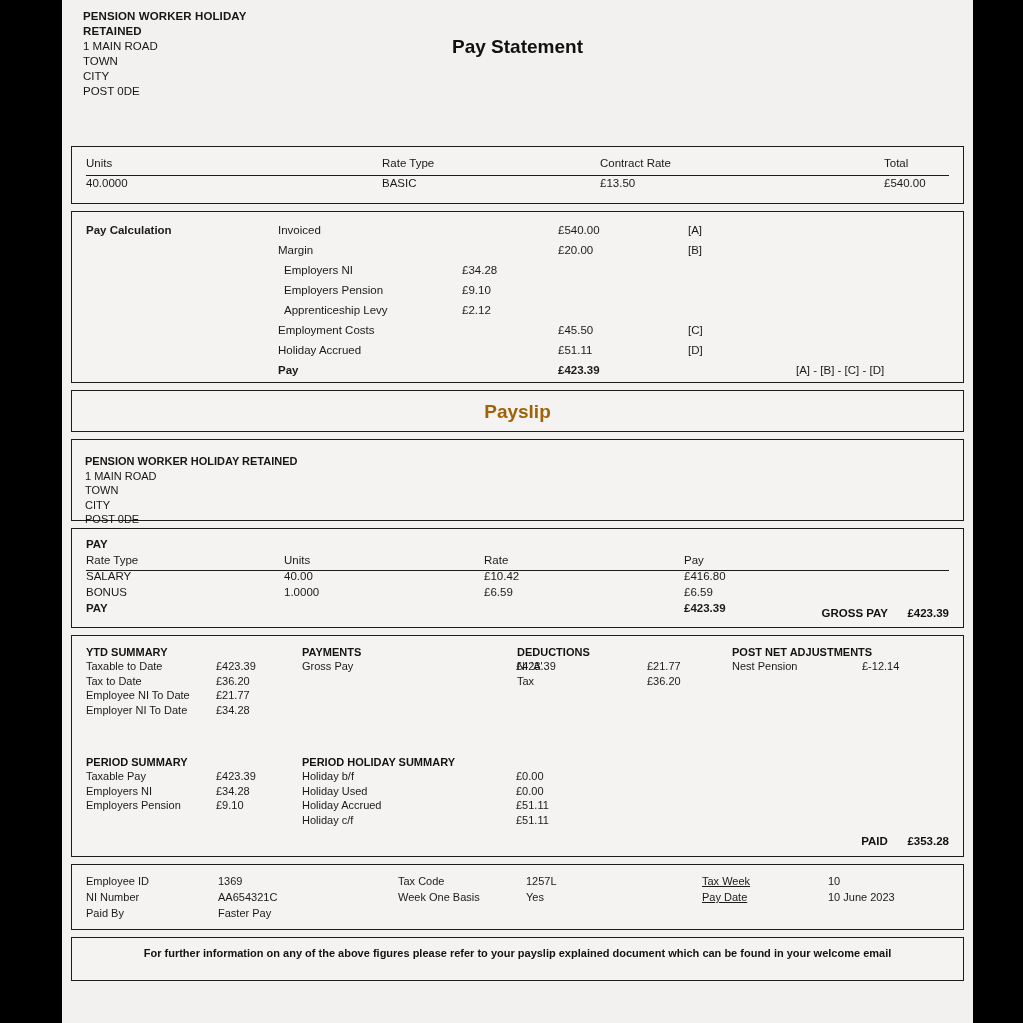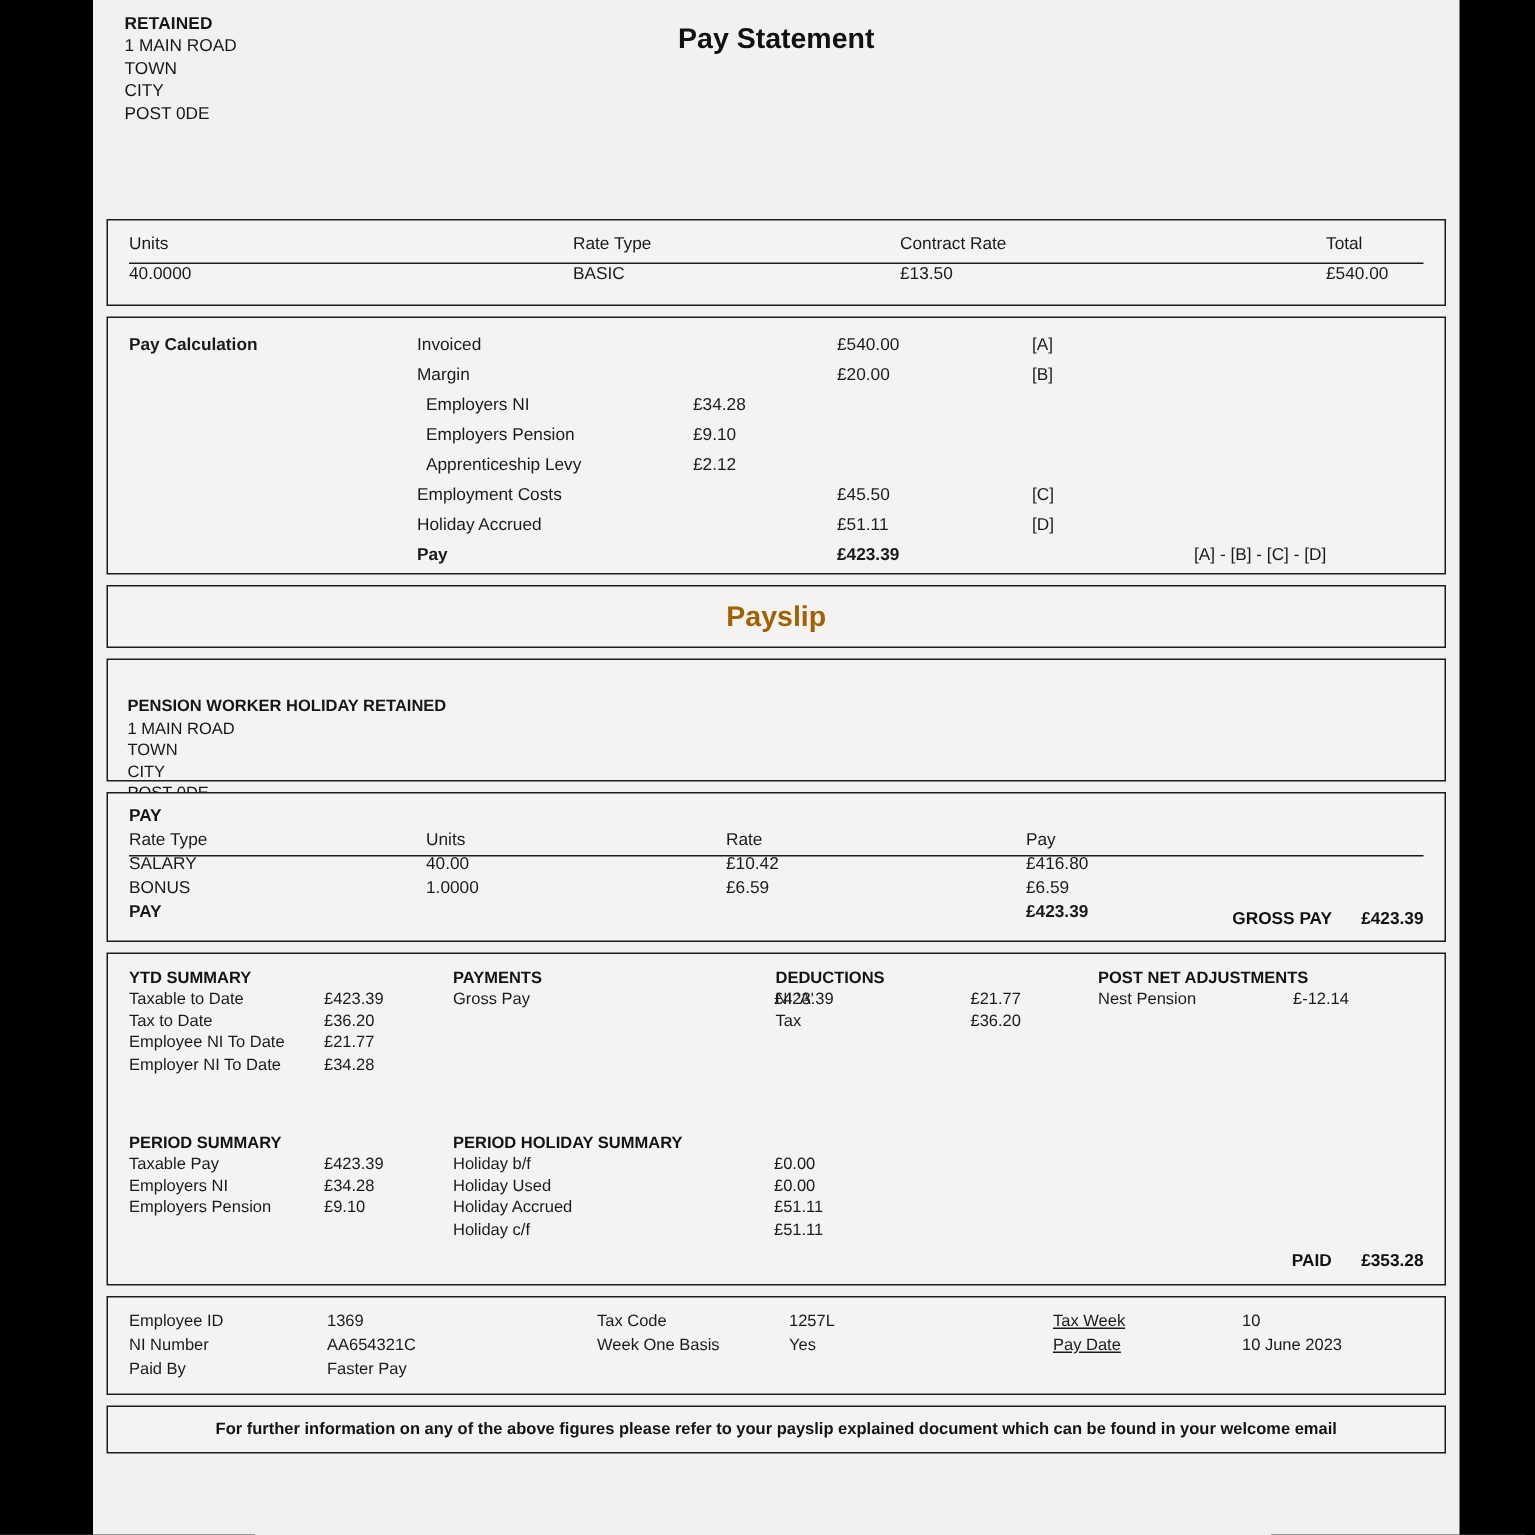--- a/index.html
+++ b/index.html
@@ -61,21 +61,21 @@
     color: #161616;
   }
   .addr {
     font-size: 11.5px;
     line-height: 15px;
     color: #161616;
   }
   .doc-title {
     position: absolute;
     left: 0; right: 0;
-    top: 16px;
+    top: 36px;
     text-align: center;
     font-size: 19px;
     font-weight: bold;
     color: #111;
   }
   .invoiced-by {
     position: absolute;
     left: 0; right: 0;
     top: 117px;
     text-align: center;
@@ -116,21 +116,21 @@
     position: absolute;
     left: 0; right: 0;
     top: 10px;
     text-align: center;
     font-size: 19px;
     font-weight: bold;
     color: #a16207;
   }
 
   
-  .emp-box { height: 82px; padding: 24px 13px 0 13px; }
+  .emp-box { height: 82px; padding: 14px 13px 0 13px; }
   .emp-name { font-size: 11px; font-weight: bold; line-height: 14.5px; color: #161616; }
   .emp-line { font-size: 11px; line-height: 14.5px; color: #161616; }
 
   
   .paytable-box { height: 100px; padding: 9px 14px 0 14px; }
   .pt-title { font-size: 11.5px; font-weight: bold; color: #161616; height: 16px; }
   .ptrow { position: relative; height: 16px; font-size: 11.5px; color: #1a1a1a; }
   .ptrow .k1 { position: absolute; left: 0; }
   .ptrow .k2 { position: absolute; left: 198px; }
   .ptrow .k3 { position: absolute; left: 398px; }
@@ -174,40 +174,41 @@
   .details-box { height: 66px; padding: 10px 14px 0 14px; }
   .drow { position: relative; height: 16px; font-size: 11px; color: #1a1a1a; }
   .drow .d1 { position: absolute; left: 0; }
   .drow .d2 { position: absolute; left: 132px; }
   .drow .d3 { position: absolute; left: 312px; }
   .drow .d4 { position: absolute; left: 440px; }
   .drow .d5 { position: absolute; left: 616px; text-decoration: underline; }
   .drow .d6 { position: absolute; left: 742px; }
 
   
-  .footer-box { height: 32px; }
+  .footer-box { height: 44px; }
   .footer-text {
     position: absolute;
     left: 0; right: 0;
     top: 9px;
     text-align: center;
     font-size: 11px;
     font-weight: bold;
     color: #131313;
   }
 </style>
 </head>
 <body>
 
 <div class="band left"></div>
 <div class="band right"></div>
 
 <div class="page">
 
   <div class="plain header">
+    <div class="company">PENSION WORKER HOLIDAY</div>
     <div class="company">RETAINED</div>
     <div class="addr">1 MAIN ROAD</div>
     <div class="addr">TOWN</div>
     <div class="addr">CITY</div>
     <div class="addr">POST 0DE</div>
     <div class="doc-title">Pay Statement</div>
   </div>
 
   <div class="box units-box">
     <div class="urow">

